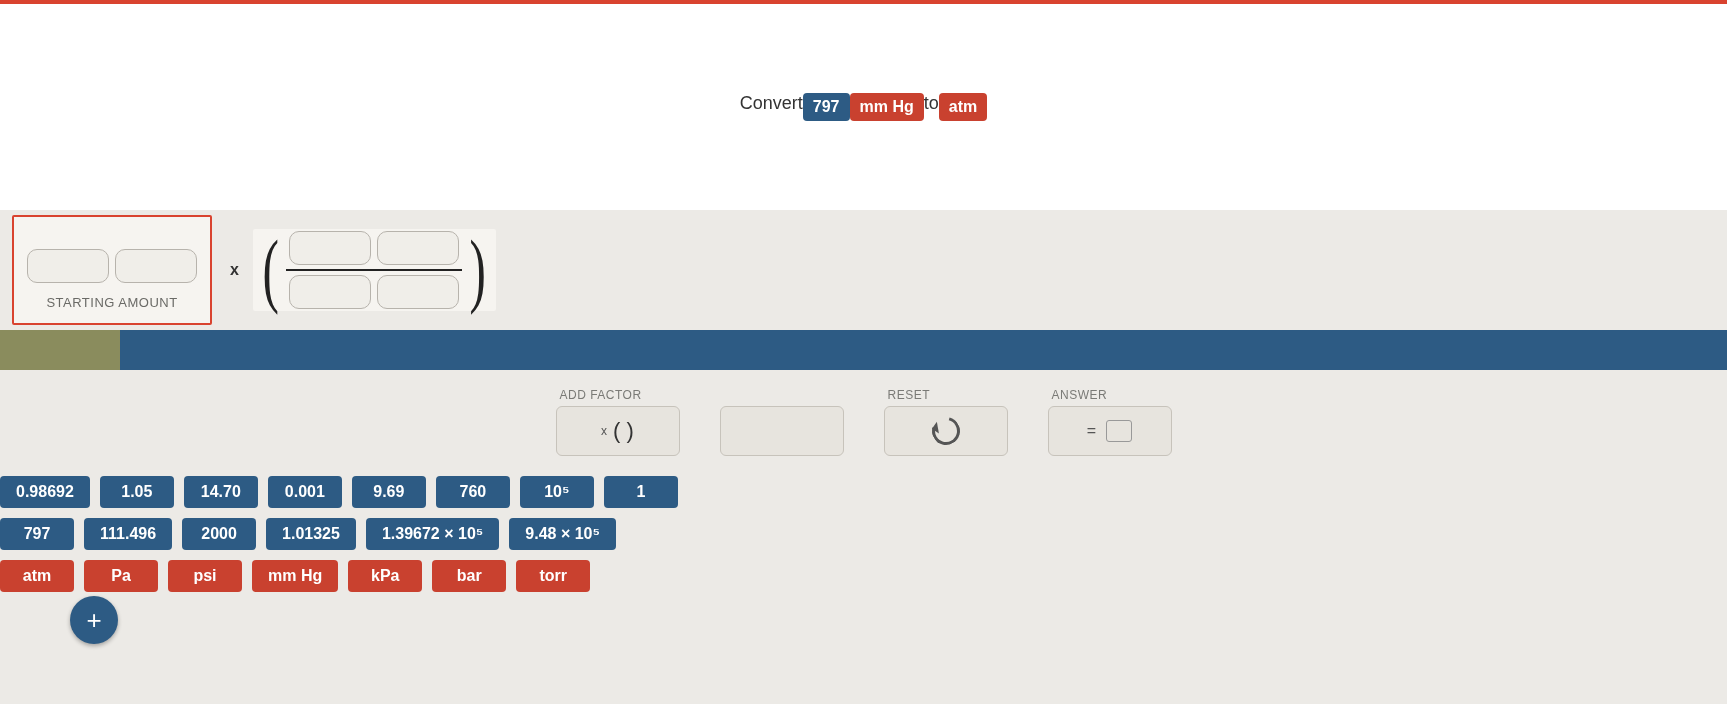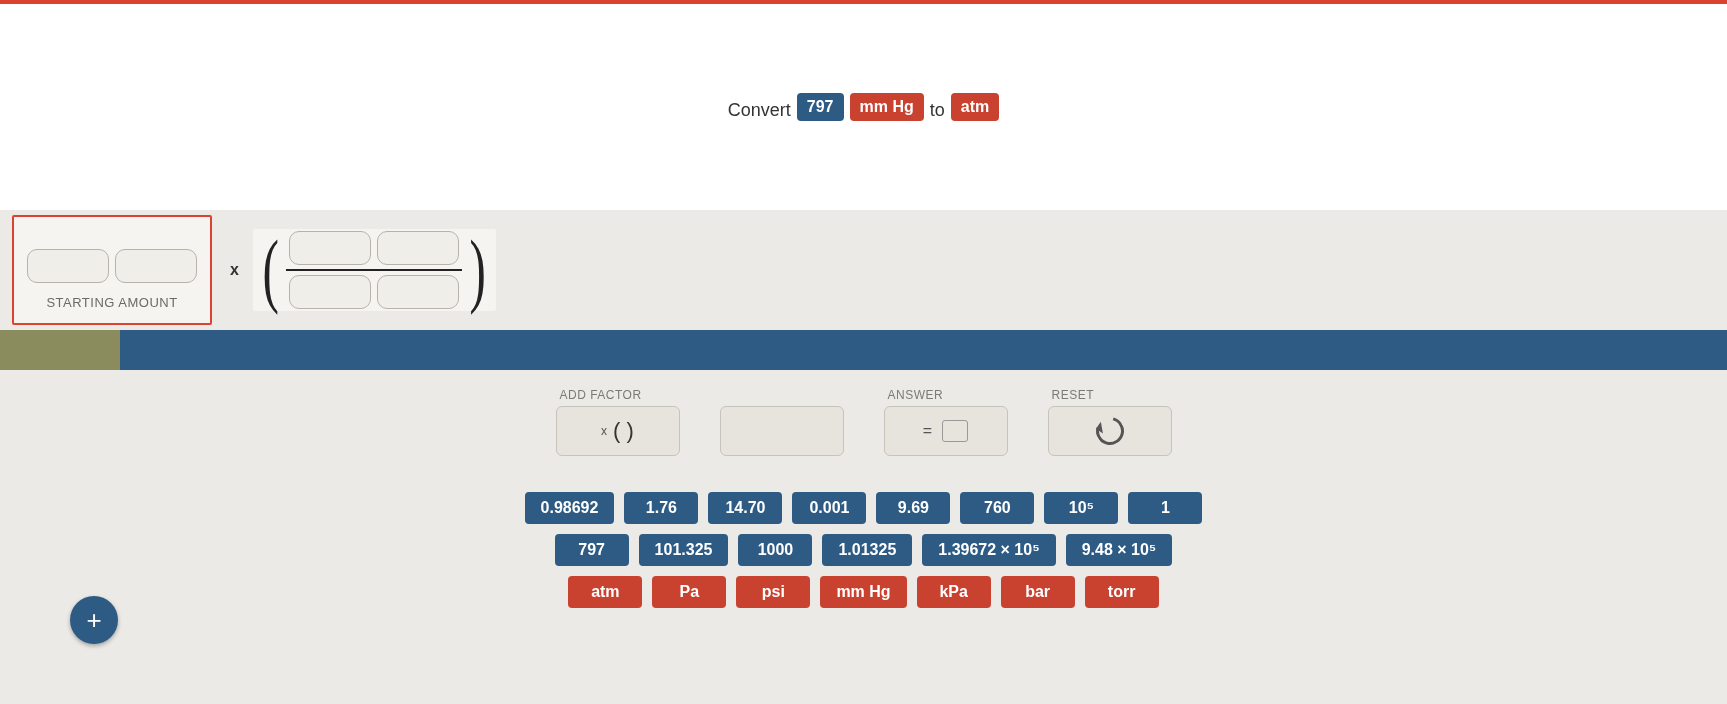--- a/index.html
+++ b/index.html
@@ -21,22 +21,22 @@
   position: absolute;
   top: 4px; left: 0; right: 0;
   height: 206px;
   background: #ffffff;
   display: flex;
   align-items: center;
   justify-content: center;
 }
 .prompt-line {
   display: flex;
-  align-items: flex-end;
-  gap: 6px;
+  align-items: flex-start;
+  gap: 0;
   font-size: 18px;
   color: #333;
 }
 .badge {
   display: inline-flex;
   align-items: center;
   justify-content: center;
   padding: 5px 10px;
   border-radius: 4px;
   color: #fff;
@@ -184,24 +184,24 @@
 }
 .reset-icon::after {
   content:"";
   position:absolute;
   top:-4px; left:-6px;
   border: 6px solid transparent;
   border-right-color:#555;
   transform: rotate(20deg);
 }
 .tile-rows {
-  margin-top: 36px;
+  margin-top: 20px;
   display: flex;
   flex-direction: column;
-  align-items: center;
+  align-items: flex-start;
   gap: 10px;
 }
 .tile-row { display: flex; gap: 10px; }
 .tile {
   min-width: 74px;
   padding: 7px 16px;
   border-radius: 4px;
   color: #fff;
   font-size: 16px;
   font-weight: bold;
@@ -281,49 +281,49 @@
       <div class="ctrl-btn">
         <span class="small-x">x</span>
         <span>(   )</span>
       </div>
     </div>
     <div class="ctrl-group ctrl-spacer">
       <div class="ctrl-label">.</div>
       <div class="ctrl-btn"></div>
     </div>
     <div class="ctrl-group">
+      <div class="ctrl-label">RESET</div>
+      <div class="ctrl-btn">
+        <span class="reset-icon"></span>
+      </div>
+    </div>
+    <div class="ctrl-group">
       <div class="ctrl-label">ANSWER</div>
       <div class="ctrl-btn">
         <span class="eq">=</span>
         <span class="ans-slot"></span>
       </div>
     </div>
-    <div class="ctrl-group">
-      <div class="ctrl-label">RESET</div>
-      <div class="ctrl-btn">
-        <span class="reset-icon"></span>
-      </div>
-    </div>
   </div>
 
   <div class="tile-rows">
     <div class="tile-row">
       <div class="tile tile-blue">0.98692</div>
-      <div class="tile tile-blue">1.76</div>
+      <div class="tile tile-blue">1.05</div>
       <div class="tile tile-blue">14.70</div>
       <div class="tile tile-blue">0.001</div>
       <div class="tile tile-blue">9.69</div>
       <div class="tile tile-blue">760</div>
       <div class="tile tile-blue">10⁵</div>
       <div class="tile tile-blue">1</div>
     </div>
     <div class="tile-row">
       <div class="tile tile-blue">797</div>
-      <div class="tile tile-blue">101.325</div>
-      <div class="tile tile-blue">1000</div>
+      <div class="tile tile-blue">111.496</div>
+      <div class="tile tile-blue">2000</div>
       <div class="tile tile-blue">1.01325</div>
       <div class="tile tile-blue">1.39672 × 10⁵</div>
       <div class="tile tile-blue">9.48 × 10⁵</div>
     </div>
     <div class="tile-row">
       <div class="tile tile-red">atm</div>
       <div class="tile tile-red">Pa</div>
       <div class="tile tile-red">psi</div>
       <div class="tile tile-red">mm Hg</div>
       <div class="tile tile-red">kPa</div>

